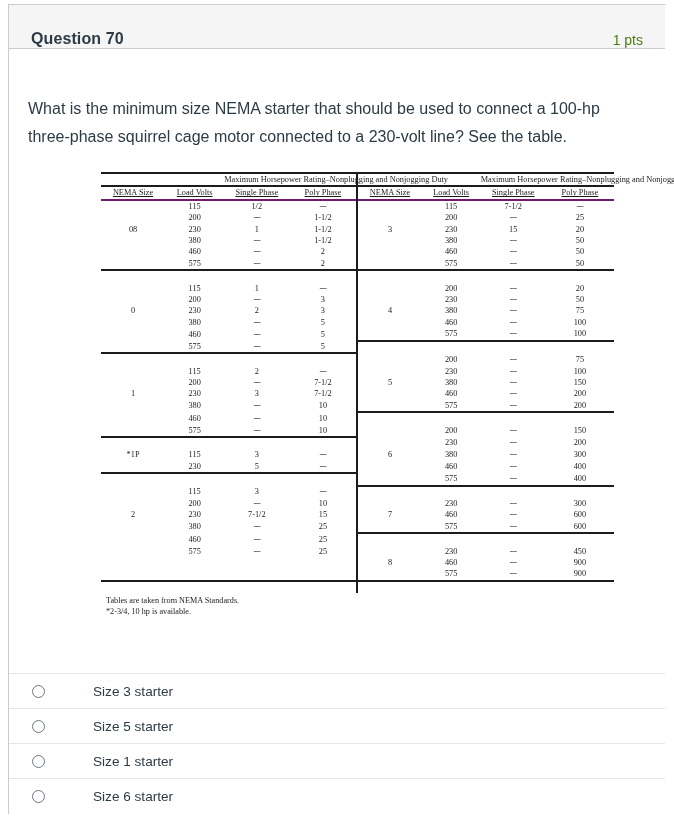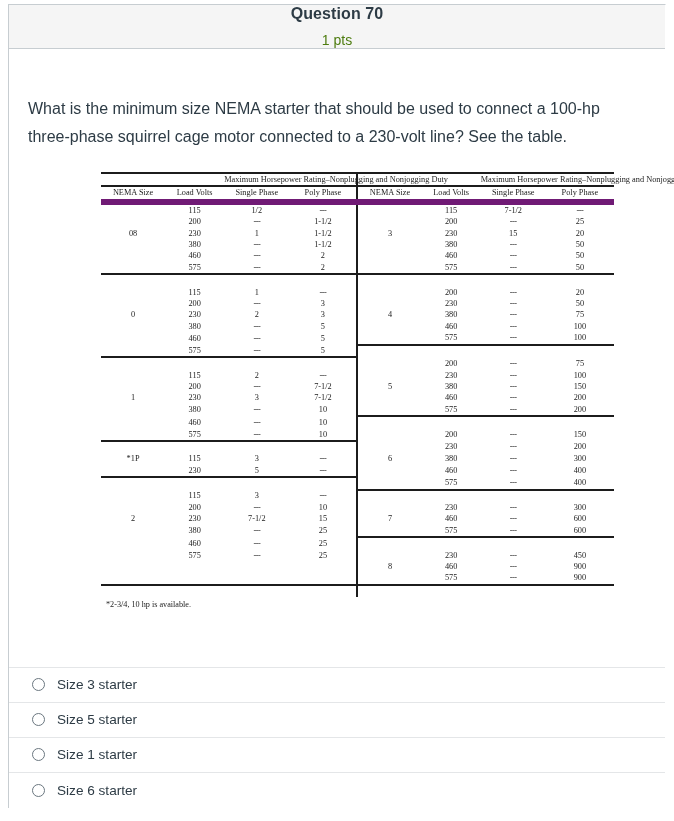--- a/index.html
+++ b/index.html
@@ -21,27 +21,26 @@
     position: absolute;
     left: 8px; top: 4px;
     width: 658px;
     border-left: 1px solid #c7cdd1;
     border-top: 1px solid #c7cdd1;
     border-right: 1px solid #ffffff;
     background: #ffffff;
   }
   .question-header {
     display: flex;
-    align-items: center;
+    align-items: flex-end;
     justify-content: space-between;
     height: 44px;
     padding: 0 22px 0 22px;
     background: #f5f5f5;
     border-bottom: 1px solid #c7cdd1;
-    flex-direction: column;
   }
   .question-name {
     font-size: 16px;
     font-weight: bold;
     color: #2d3b45;
     letter-spacing: .1px;
   }
   .question-points {
     font-size: 14px;
     color: #4d7c0f;
@@ -71,21 +70,21 @@
   table.nema td, table.nema th {
     padding: 0;
     text-align: center;
     vertical-align: middle;
     font-weight: normal;
     line-height: 11.4px;
     white-space: nowrap;
   }
   
   .rule-top-thick   { border-top: 2.5px double #1c1c1c; }
-  .rule-bot-thin    { border-bottom: 6px solid #701a75; }
+  .rule-bot-thin    { border-bottom: 2px solid #701a75; text-decoration: underline; }
   .vsep { border-left: 2.5px double #1c1c1c; }
   .grouphead {
     line-height: 11.6px;
     padding-bottom: 1px;
   }
   .colhead { padding: 1.5px 0 1.5px 0; }
   .cell-size { width: 64px; }
   .cell-volts { width: 59px; }
   .cell-single { width: 65px; }
   .cell-poly { width: 68px; }
@@ -101,20 +100,21 @@
   .answers {
     margin-top: 48px;
     border-top: 1px solid #e4e6e8;
   }
   .answer-row {
     display: flex;
     align-items: center;
     height: 35px;
     padding-left: 23px;
     border-bottom: 1px solid #e4e6e8;
+    gap: 36px;
   }
   .answer-row:last-child { border-bottom: none; }
   .radio {
     width: 13px; height: 13px;
     border: 1.3px solid #6b7780;
     border-radius: 50%;
     background: #fff;
     flex: 0 0 auto;
     margin-right: 12px;
   }
@@ -492,20 +492,21 @@
                 <td class="rule-top-thick">&nbsp;</td>
                 <td class="rule-top-thick">&nbsp;</td>
                 <td class="rule-top-thick vsep">&nbsp;</td>
                 <td class="rule-top-thick">&nbsp;</td>
                 <td class="rule-top-thick">&nbsp;</td>
                 <td class="rule-top-thick">&nbsp;</td>
               </tr>
             </tbody>
         </table>
         <div class="notes">
+          <div>Tables are taken from NEMA Standards.</div>
           <div>*2-3/4, 10 hp is available.</div>
         </div>
       </div>
     </div>
 
     <div class="answers">
       <div class="answer-row">
         <span class="radio"></span>
         <span class="answer-label">Size 3 starter</span>
       </div>

